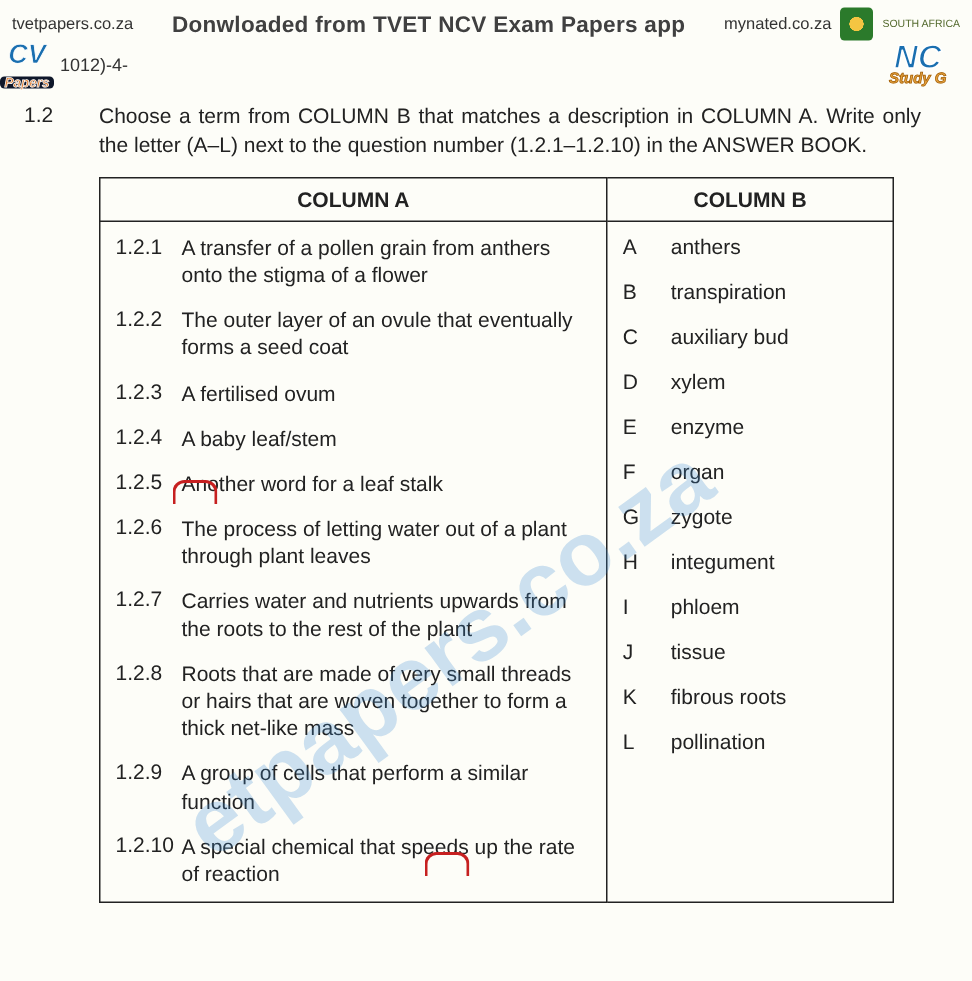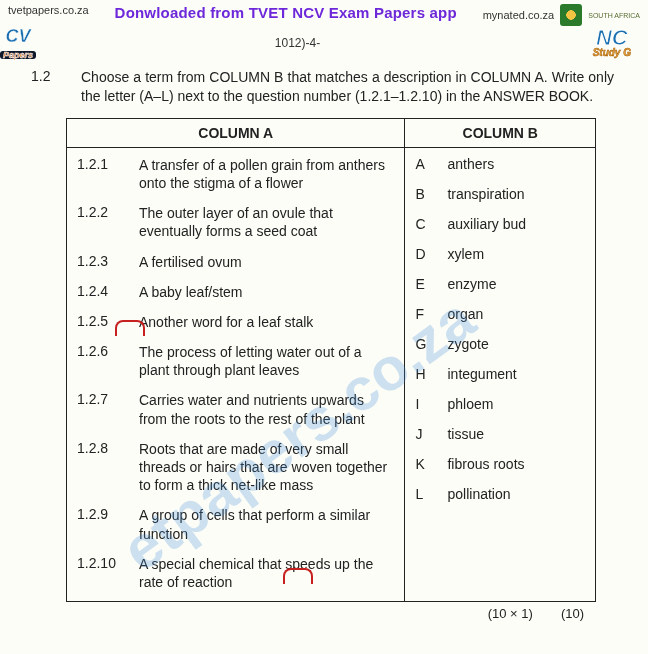--- a/index.html
+++ b/index.html
@@ -7,34 +7,34 @@
     padding: 0;
     font-family: Arial, Helvetica, sans-serif;
     font-size: 14px;
     background: #fdfdf8;
     color: #222;
     width: 648px;
     position: relative;
   }
   .header {
     display: flex;
-    align-items: flex-start;
+    align-items: center;
     justify-content: space-between;
     padding: 4px 8px 0 8px;
     height: 24px;
   }
   .header-left, .header-right {
     font-size: 11px;
     color: #333;
     display: flex;
     align-items: center;
     gap: 6px;
   }
   .header-center {
-    color: #6d28d9;
+    color: #404040;
     font-weight: bold;
     font-size: 15px;
     font-family: "Arial Black", Arial, sans-serif;
     text-shadow: 0 1px 0 rgba(255,255,255,0.5);
     letter-spacing: 0.2px;
   }
   .crest {
     width: 22px; height: 22px;
     background: radial-gradient(circle at 50% 50%, #f4c542 30%, #2b7a2b 31% 60%, #2b7a2b 61%);
     border-radius: 3px;
@@ -74,34 +74,33 @@
     color: #1a6fb0;
     -webkit-text-stroke: 1px #fff;
   }
   .ncv-badge-right .sub {
     font-size: 10px;
     color: #e6a23c;
     -webkit-text-stroke: 0.5px #a05a00;
   }
   .page-meta {
     display: flex;
-    justify-content: center;
+    justify-content: flex-start;
     padding: 8px 53px 0 40px;
     font-size: 12px;
     color: #333;
   }
   .content {
     padding: 18px 34px 4px 16px;
     position: relative;
   }
   .instruction-row {
     display: flex;
     gap: 18px;
     margin-bottom: 12px;
-    margin-left: 15px;
   }
   .qnum {
     width: 32px;
     flex-shrink: 0;
   }
   .instruction-text {
     text-align: justify;
     line-height: 1.35;
   }
   table.match {
@@ -123,21 +122,20 @@
   .colA {
     padding: 8px 10px 8px 10px;
     width: 335px;
   }
   .colB {
     padding: 8px 10px 8px 10px;
     width: 175px;
   }
   .arow {
     display: flex;
-    gap: 18px;
     margin-bottom: 12px;
   }
   .arow:last-child { margin-bottom: 2px; }
   .anum {
     width: 44px;
     flex-shrink: 0;
   }
   .adesc {
     line-height: 1.3;
   }
@@ -321,17 +319,13 @@
               <div>pollination</div>
             </div>
       </td>
     </tr>
   </tbody>
     </table>
 
   <div class="red-bracket" style="left:115px; top:270px;"></div>
   <div class="red-bracket" style="left:283px; top:518px;"></div>
 
-  <div class="marks">
-    <span>(10 × 1)</span>
-    <span>(10)</span>
-  </div>
 </div>
 
 </body></html>

